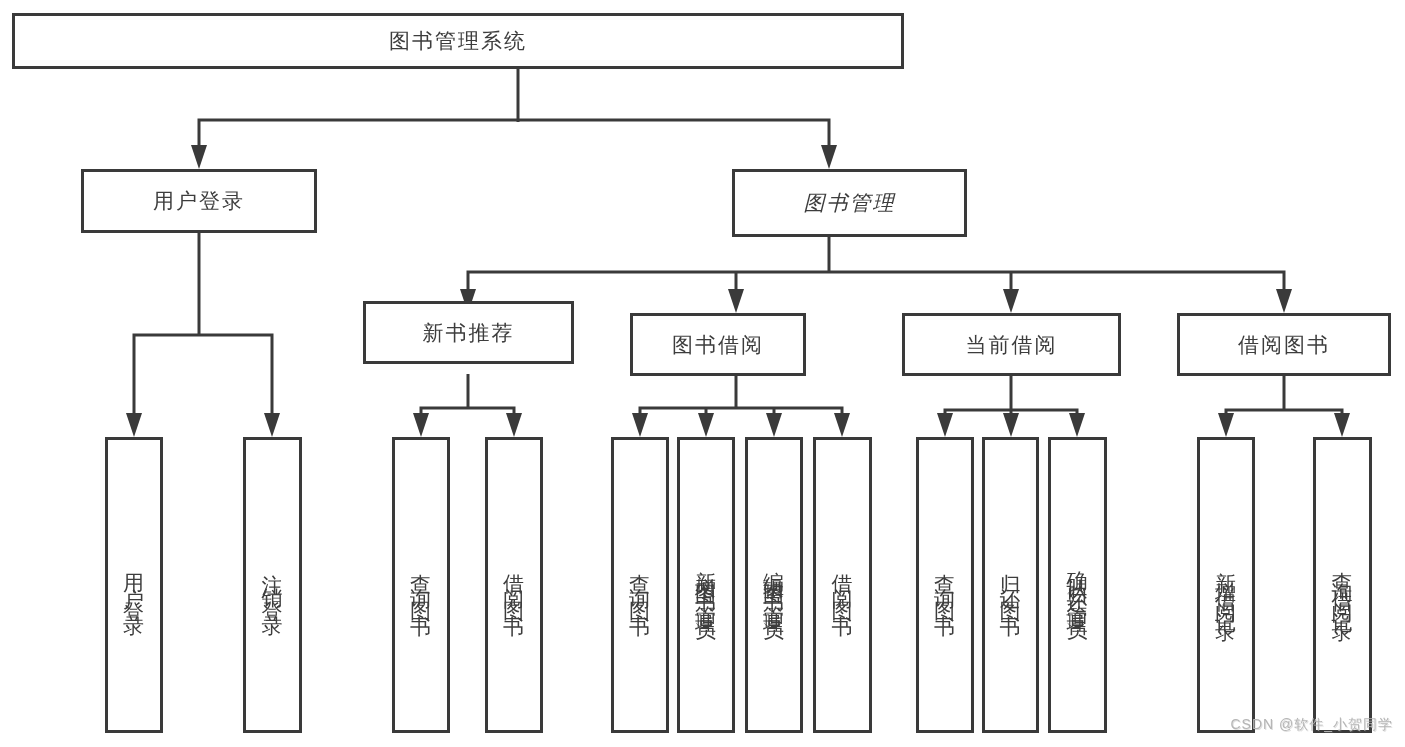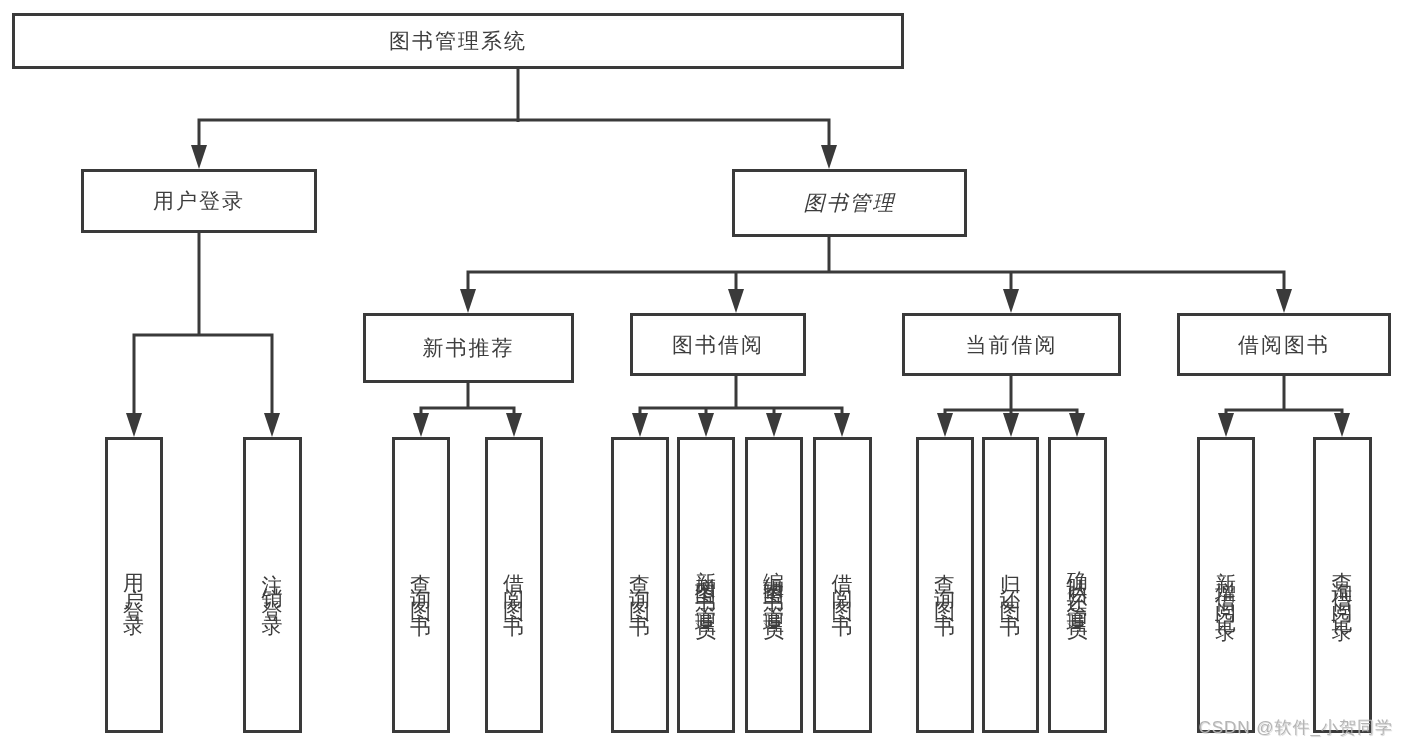--- a/index.html
+++ b/index.html
@@ -36,21 +36,21 @@
     line-height:1;
     letter-spacing:14px;
     letter-spacing:14px;
   }
   .vtext.med   { letter-spacing:10px; }
   .vtext.tight { letter-spacing:7px; }
   .watermark {
     position:absolute;
     right:12px;
     top:716px;
-    font-size:17px;
+    font-size:14px;
     color:#b5b5b5;
     letter-spacing:1px;
     text-shadow:1px 1px 0 rgba(130,130,130,0.25);
   }
 </style>
 </head>
 <body>
 
 <div class="canvas">
 
@@ -110,21 +110,21 @@
     <span>图书管理系统</span>
   </div>
 
   <div class="node" style="left:81px; top:169px; width:236px; height:64px;">
     <span>用户登录</span>
   </div>
   <div class="node" style="left:732px; top:169px; width:235px; height:68px;font-style:italic;">
     <span>图书管理</span>
   </div>
 
-  <div class="node" style="left:363px; top:313px; width:211px; height:70px;">
+  <div class="node" style="left:363px; top:301px; width:211px; height:63px;">
     <span>新书推荐</span>
   </div>
   <div class="node" style="left:630px; top:313px; width:176px; height:63px;">
     <span>图书借阅</span>
   </div>
   <div class="node" style="left:902px; top:313px; width:219px; height:63px;">
     <span>当前借阅</span>
   </div>
   <div class="node" style="left:1177px; top:313px; width:214px; height:63px;">
     <span>借阅图书</span>

